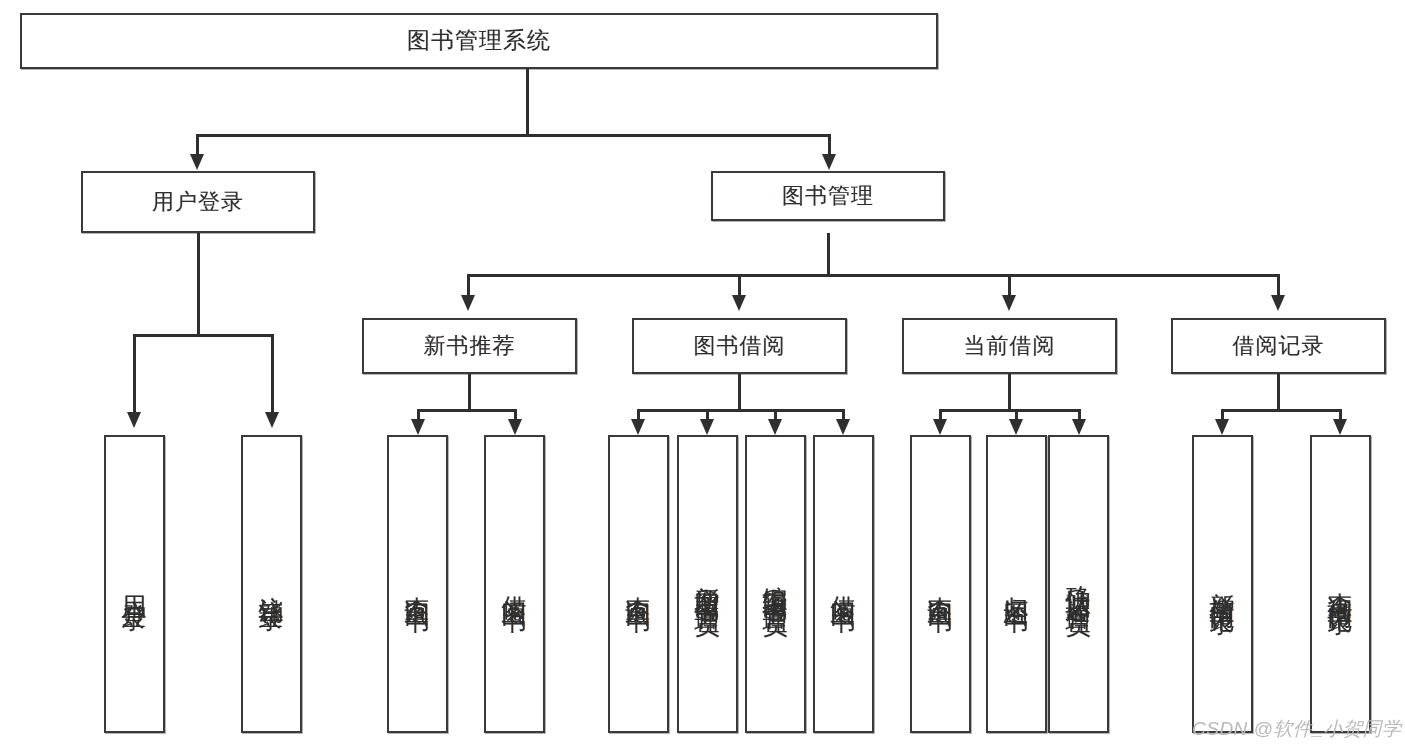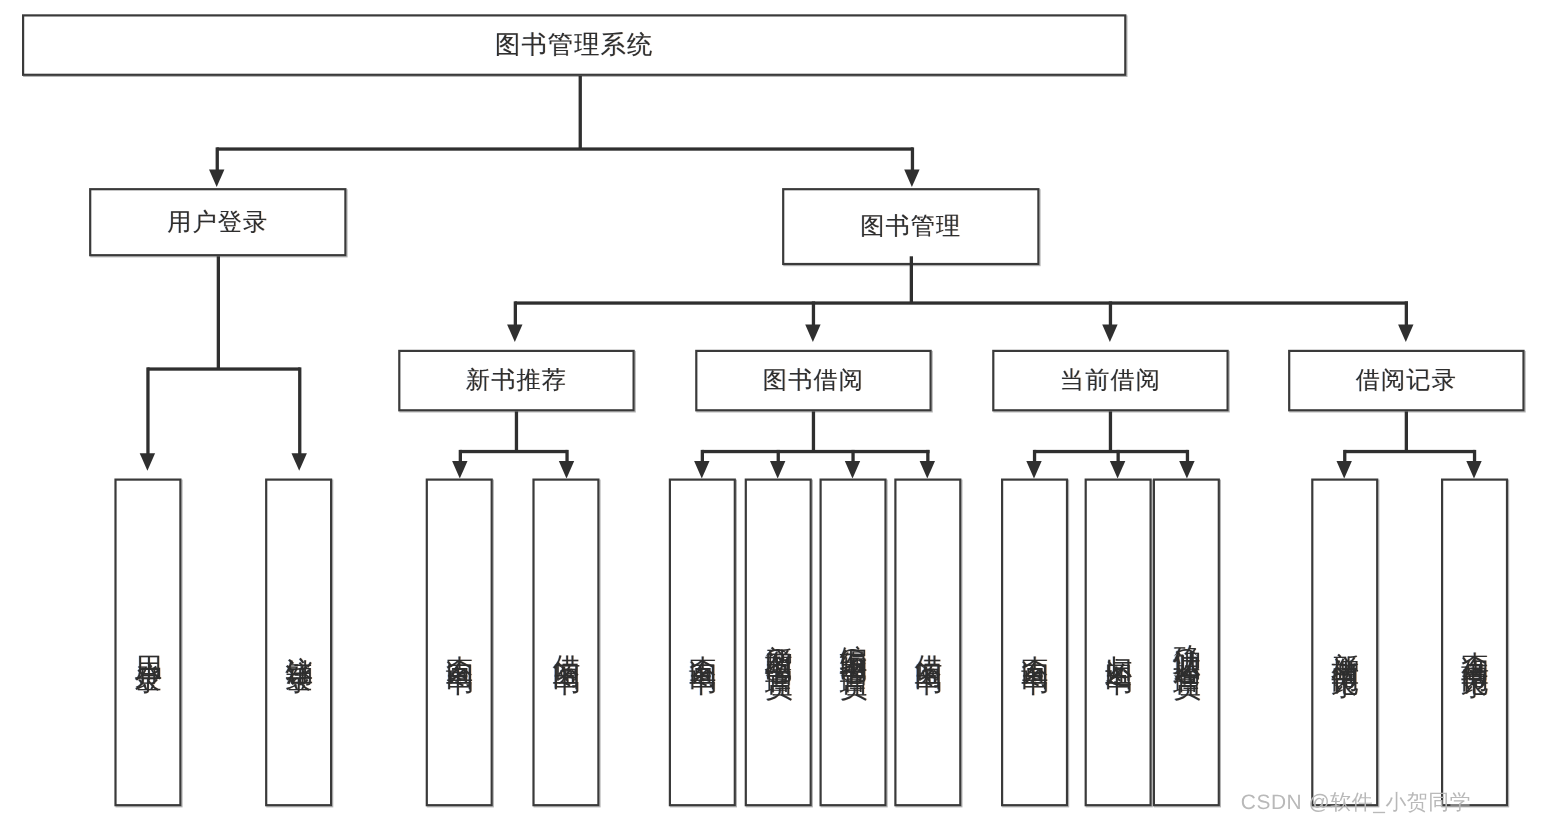--- a/index.html
+++ b/index.html
@@ -73,35 +73,35 @@
     letter-spacing:.5px;
     white-space:nowrap;
     user-select:none;
   }
 </style>
 </head>
 <body>
 
 <div id="canvas">
 
-  <div class="node root" style="left:20px;top:13px;width:1004px;height:56px;">
+  <div class="node root" style="left:20px;top:13px;width:918px;height:56px;">
     <span class="lbl">图书管理系统</span>
   </div>
 
   <div class="ln vl" style="left:526px;top:69px;width:2.5px;height:66px;"></div>
   <div class="ln hl" style="left:197px;top:134px;width:633px;height:2.5px;"></div>
   <div class="ln vl" style="left:196px;top:134px;width:2.5px;height:24px;"></div>
   <div class="arrow" style="left:190px;top:154px;"></div>
   <div class="ln vl" style="left:828px;top:134px;width:2.5px;height:24px;"></div>
   <div class="arrow" style="left:822px;top:154px;"></div>
 
   <div class="node" style="left:81px;top:171px;width:234px;height:62px;">
     <span class="lbl">用户登录</span>
   </div>
-  <div class="node" style="left:711px;top:171px;width:234px;height:70px;">
+  <div class="node" style="left:711px;top:171px;width:234px;height:50px;">
     <span class="lbl">图书管理</span>
   </div>
 
   <div class="ln vl" style="left:197px;top:233px;width:2.5px;height:103px;"></div>
   <div class="ln hl" style="left:134px;top:334px;width:139px;height:2.5px;"></div>
   <div class="ln vl" style="left:133px;top:334px;width:2.5px;height:81px;"></div>
   <div class="arrow" style="left:127px;top:412px;"></div>
   <div class="ln vl" style="left:271px;top:334px;width:2.5px;height:81px;"></div>
   <div class="arrow" style="left:265px;top:412px;"></div>
 
@@ -200,15 +200,15 @@
     <span class="lbl">确认归还（管理员）</span>
   </div>
 
   <div class="node leaf" style="left:1192px;top:435px;width:61px;height:298px;">
     <span class="lbl">新增借阅记录</span>
   </div>
   <div class="node leaf" style="left:1310px;top:435px;width:61px;height:298px;">
     <span class="lbl">查询借阅记录</span>
   </div>
 
-  <div id="watermark" style="left:1128px;top:716px;">CSDN @软件_小贺同学</div>
+  <div id="watermark" style="left:1192px;top:716px;font-style:italic;">CSDN @软件_小贺同学</div>
 
 </div>
 
 </body></html>

